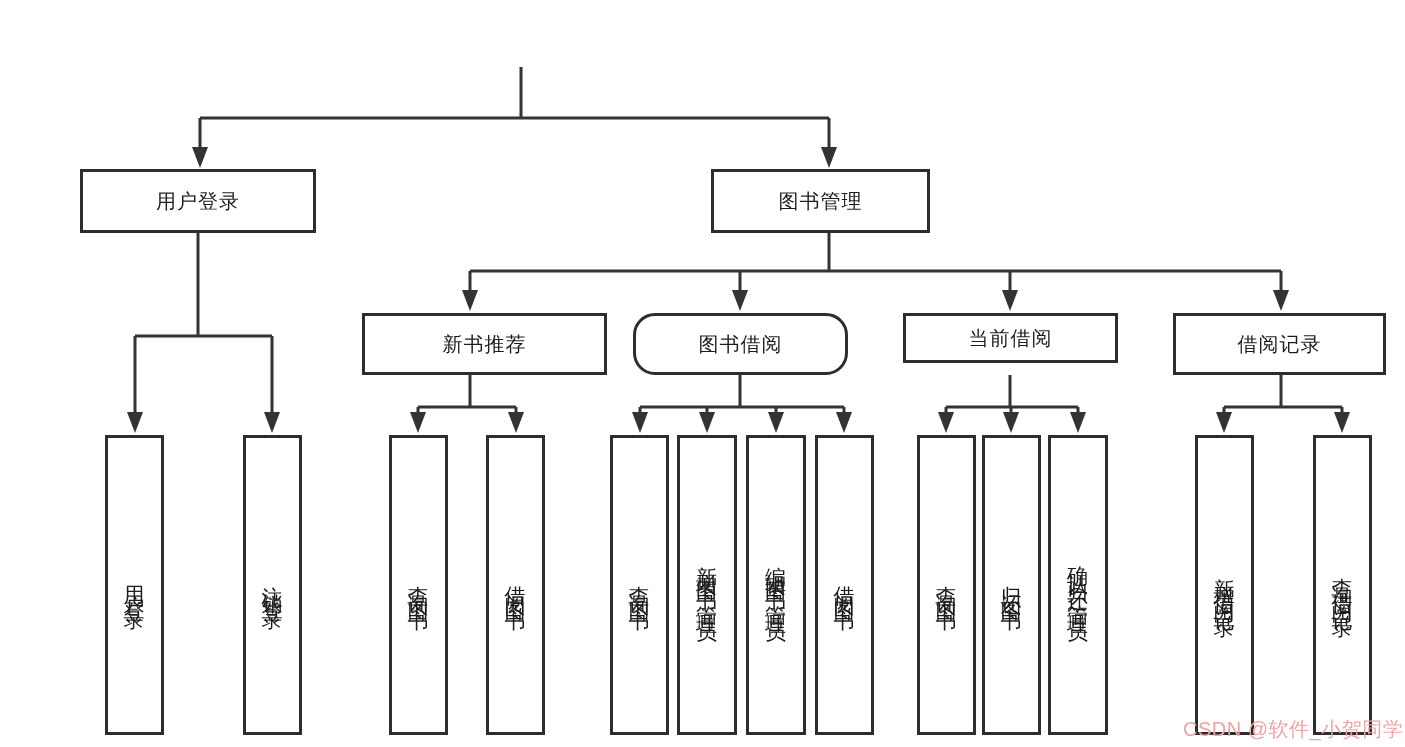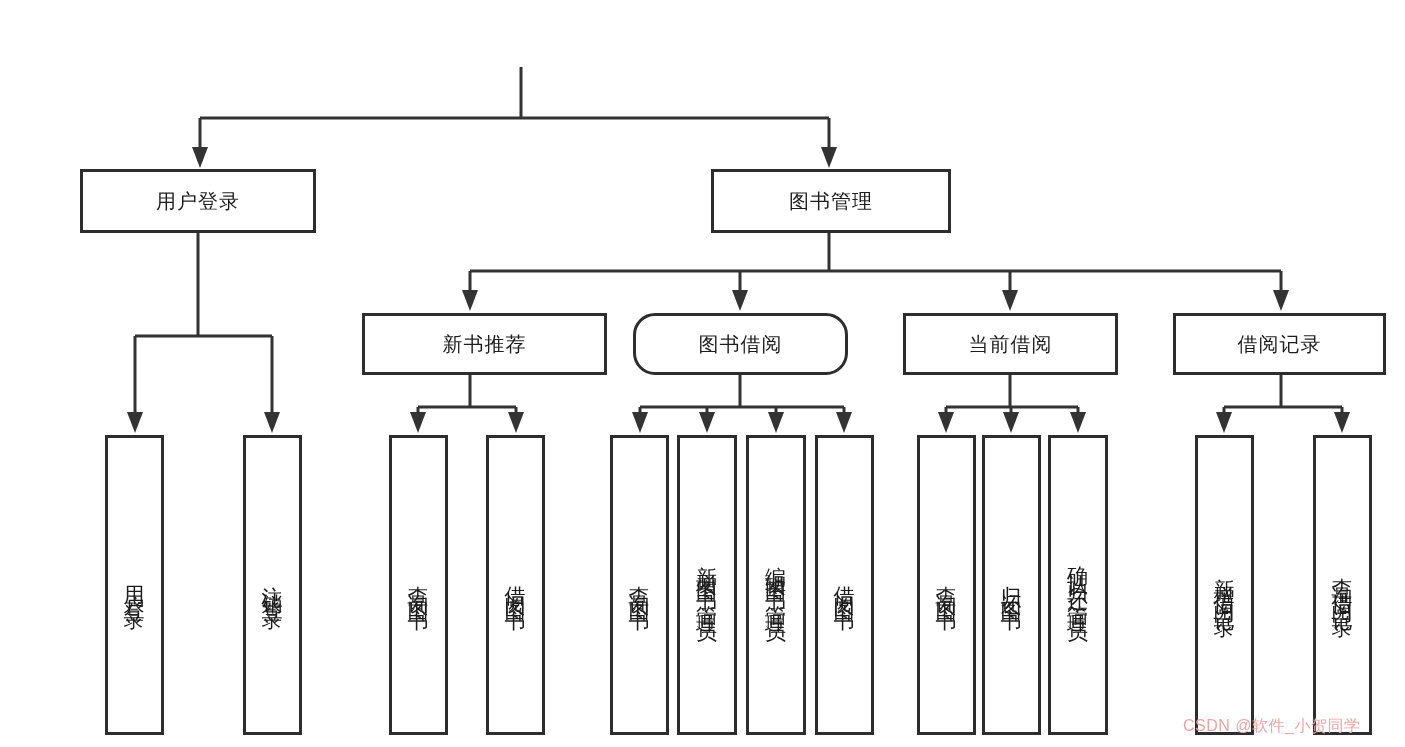--- a/index.html
+++ b/index.html
@@ -21,21 +21,21 @@
     display:flex; align-items:center; justify-content:center;
     font-size:20px; letter-spacing:1px; white-space:nowrap;
   }
   .leaf{width:59px; top:435px; height:300px;}
   .leaf .vtext{
     writing-mode:vertical-rl; text-orientation:mixed;
     font-size:21px; letter-spacing:8px; line-height:1;
   }
   .watermark{
     position:absolute; left:1183px; top:716px; z-index:5;
-    font-size:16px; color:var(--watermark); letter-spacing:0.5px;
+    font-size:20px; color:var(--watermark); letter-spacing:0.5px;
     white-space:nowrap;
   }
 </style>
 </head>
 <body>
 
 <div id="canvas">
 
   <svg id="wires" viewBox="0 0 1405 747" xmlns="http://www.w3.org/2000/svg">
 
@@ -70,31 +70,31 @@
 
     <path class="cline" d="M1281,375 V407 M1224,407 H1342 M1224,407 V415 M1342,407 V415"></path>
     <polygon class="arrow" points="1216,412 1232,412 1224,433"></polygon>
     <polygon class="arrow" points="1334,412 1350,412 1342,433"></polygon>
   </svg>
 
 
   <div class="box" style="left:80px;top:169px;width:236px;height:64px;">
     <span>用户登录</span>
   </div>
-  <div class="box" style="left:711px;top:169px;width:240px;height:64px;">
+  <div class="box" style="left:711px;top:169px;width:219px;height:64px;">
     <span>图书管理</span>
   </div>
 
   <div class="box" style="left:362px;top:313px;width:245px;height:62px;">
     <span>新书推荐</span>
   </div>
   <div class="box" style="left:633px;top:313px;width:215px;height:62px;border-radius:22px;">
     <span>图书借阅</span>
   </div>
-  <div class="box" style="left:903px;top:313px;width:215px;height:62px;">
+  <div class="box" style="left:903px;top:313px;width:215px;height:50px;">
     <span>当前借阅</span>
   </div>
   <div class="box" style="left:1173px;top:313px;width:213px;height:62px;">
     <span>借阅记录</span>
   </div>
 
   <div class="box leaf" style="left:105px;">
     <span class="vtext">用户登录</span>
   </div>
   <div class="box leaf" style="left:243px;">

